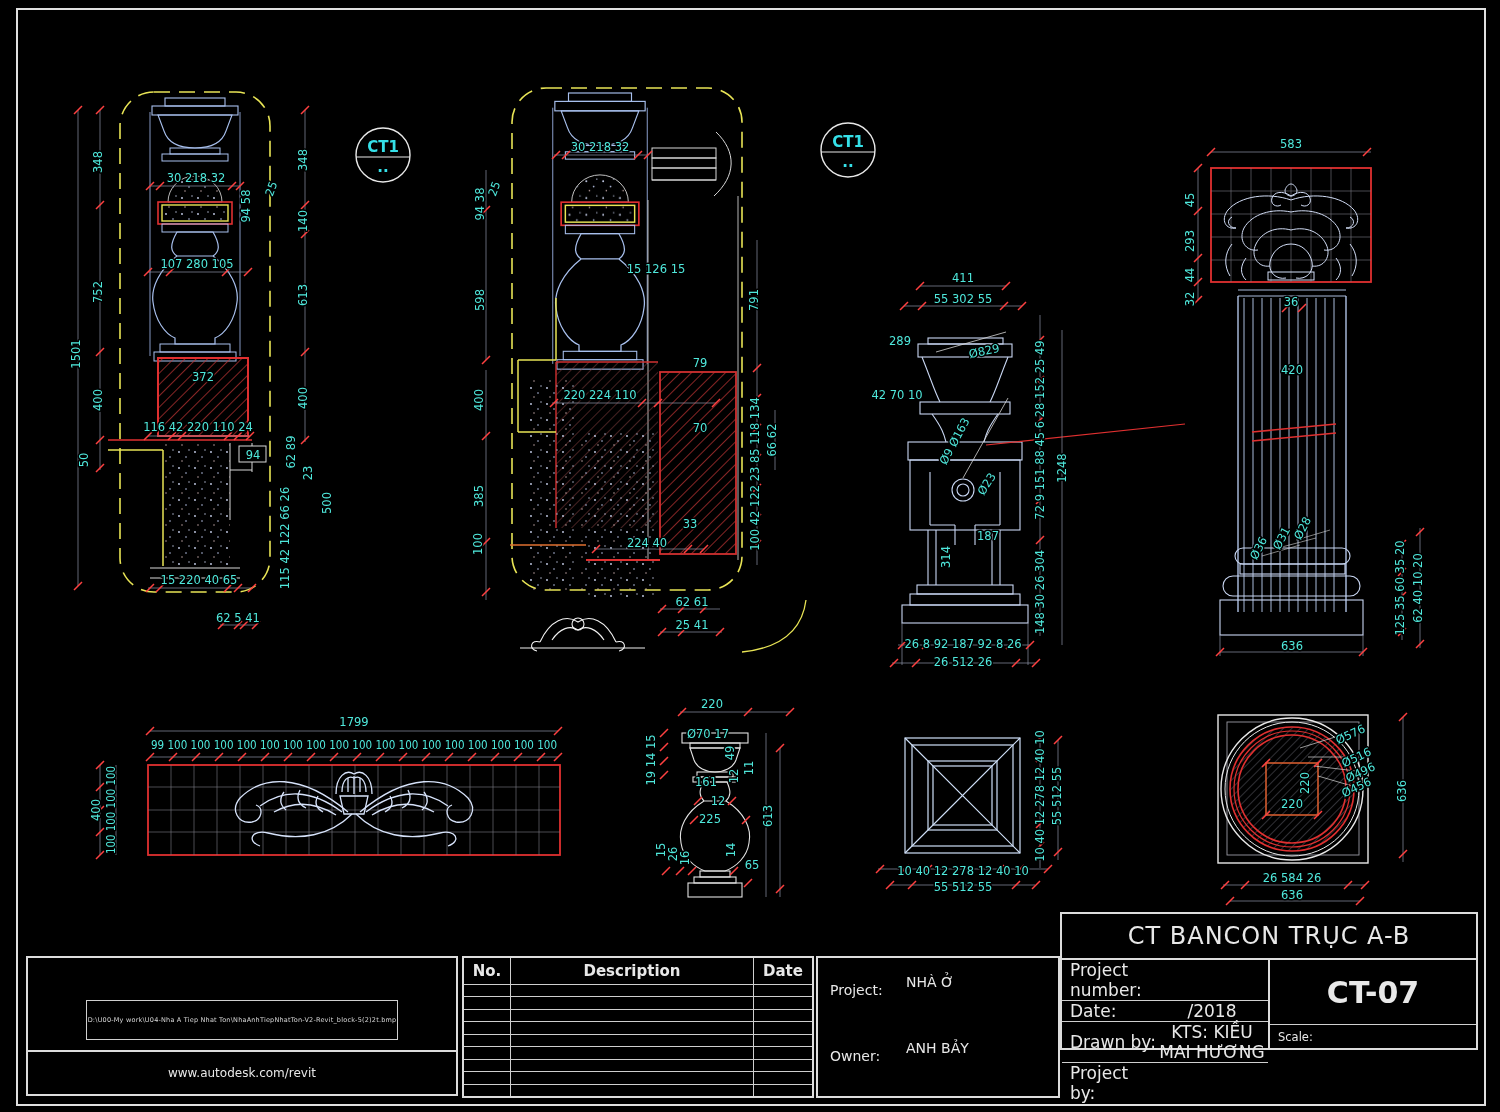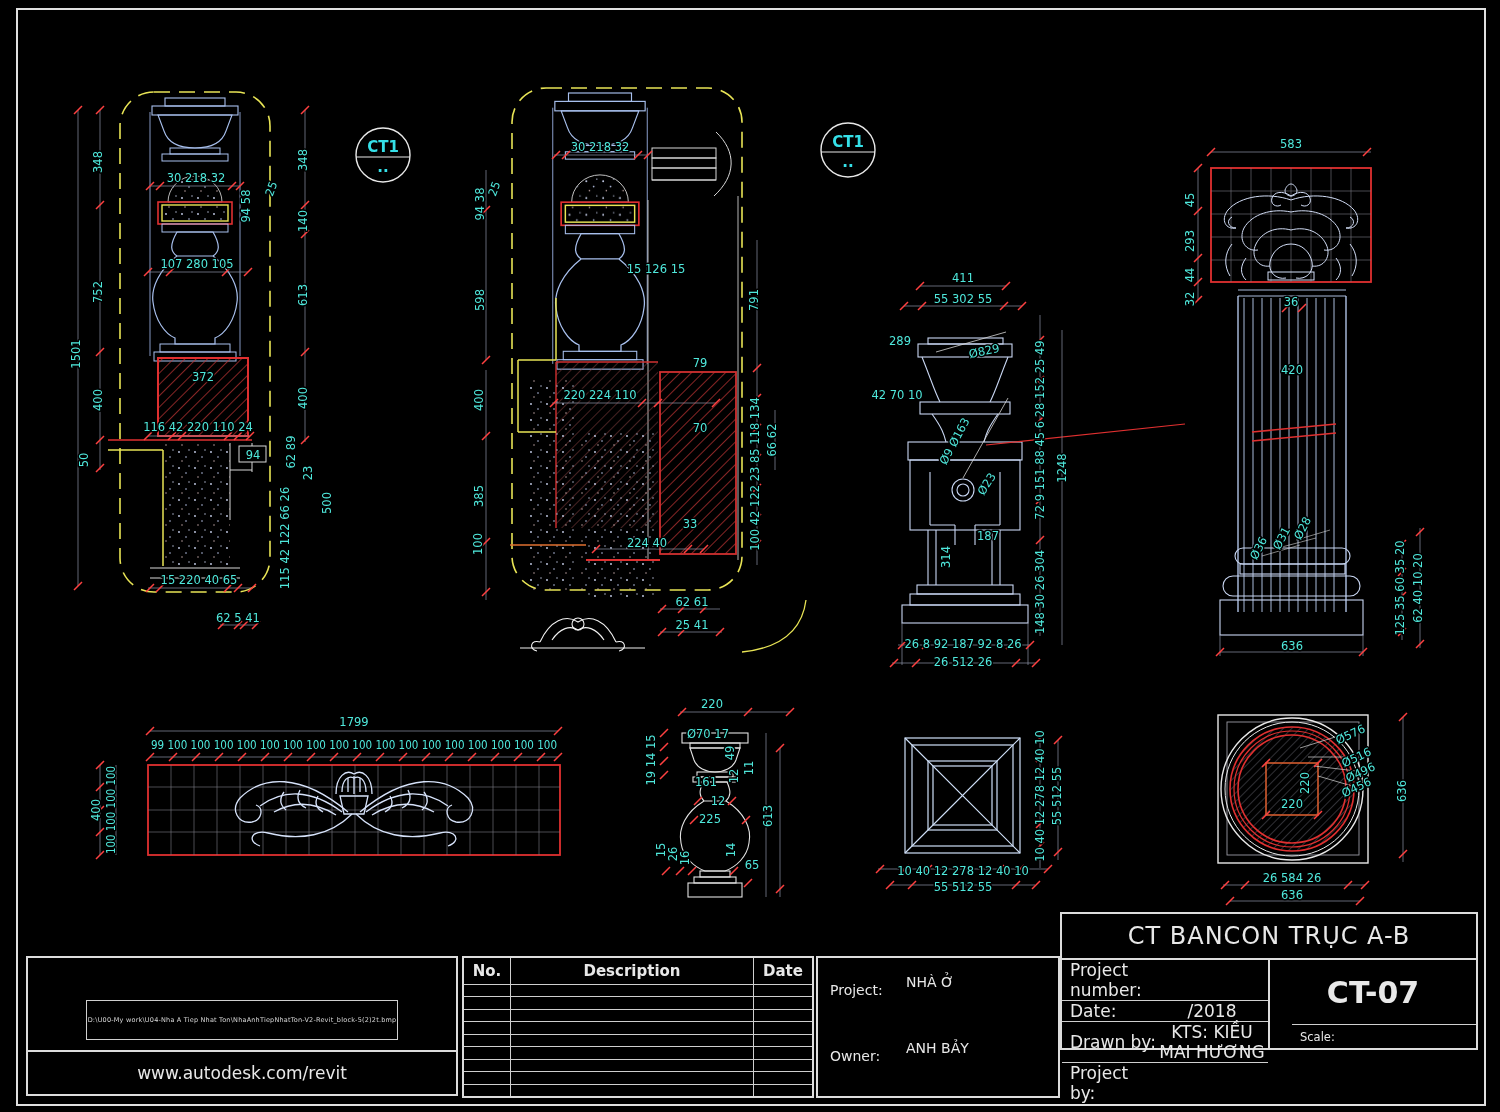--- a/index.html
+++ b/index.html
@@ -17,21 +17,21 @@
   #wm .big{font-size:158px;letter-spacing:2px;}
   #wm .small{font-size:96px;}
   
   .tb{position:absolute;color:#e8e8e8;font-family:"DejaVu Sans",sans-serif;}
   .box{border:2px solid #dcdcdc;box-sizing:border-box;position:absolute;}
   #leftbox{left:26px;top:956px;width:432px;height:140px;}
   #pathbox{position:absolute;left:58px;top:42px;width:310px;height:38px;border:1px solid #cfcfcf;
            display:flex;align-items:center;justify-content:center;}
   #pathbox span{font-size:6.5px;color:#d8d8d8;letter-spacing:0.2px;}
   #urlrow{position:absolute;left:0;right:0;bottom:0;height:42px;border-top:2px solid #dcdcdc;
-          display:flex;align-items:center;justify-content:center;font-size:17px;}
+          display:flex;align-items:center;justify-content:center;font-size:12px;}
   #revtable{left:462px;top:956px;width:348px;height:138px;border:2px solid #dcdcdc;
             display:flex;flex-direction:column;font-weight:bold;}
   .trow{display:flex;flex:1;min-height:0;border-bottom:1px solid #cfcfcf;}
   .trow:last-child{border-bottom:none;}
   .thead{flex:0 0 26px;font-size:15px;}
   .tc{border-right:1px solid #cfcfcf;display:flex;align-items:center;justify-content:center;}
   .tc:last-child{border-right:none;}
   .tc.no{flex:0 0 46px;}
   .tc.desc{flex:1;}
   .tc.date{flex:0 0 58px;}
@@ -46,21 +46,21 @@
            border-top:none;box-sizing:border-box;display:flex;}
   #tb-fields{flex:0 0 206px;display:flex;flex-direction:column;border-right:2px solid #dcdcdc;}
   .frow{flex:1;display:flex;align-items:center;border-bottom:1px solid #cfcfcf;font-size:17px;}
   .frow:last-child{border-bottom:none;}
   .flabel{margin-left:8px;flex:0 0 86px;}
   .fvalue{flex:1;text-align:center;}
   #tb-right{flex:1;display:flex;flex-direction:column;}
   #sheetno{flex:1;display:flex;align-items:center;justify-content:center;
            font-size:30px;font-weight:bold;}
   #scalerow{flex:0 0 23px;border-top:1px solid #cfcfcf;display:flex;align-items:center;
-            font-size:11.5px;margin-left:22px;}
+            font-size:11.5px;}
   #scalerow span{margin-left:8px;}
 </style>
 </head>
 <body>
 
 <div id="page">
   <div class="border-outer"></div>
 
   <svg width="1500" height="950" viewBox="0 0 1500 950">
     <defs>

